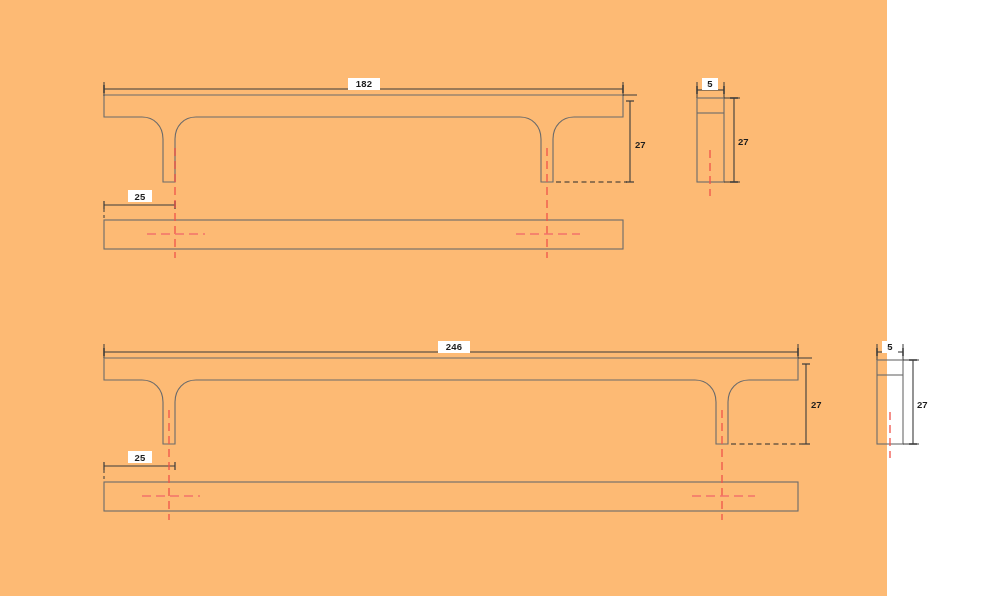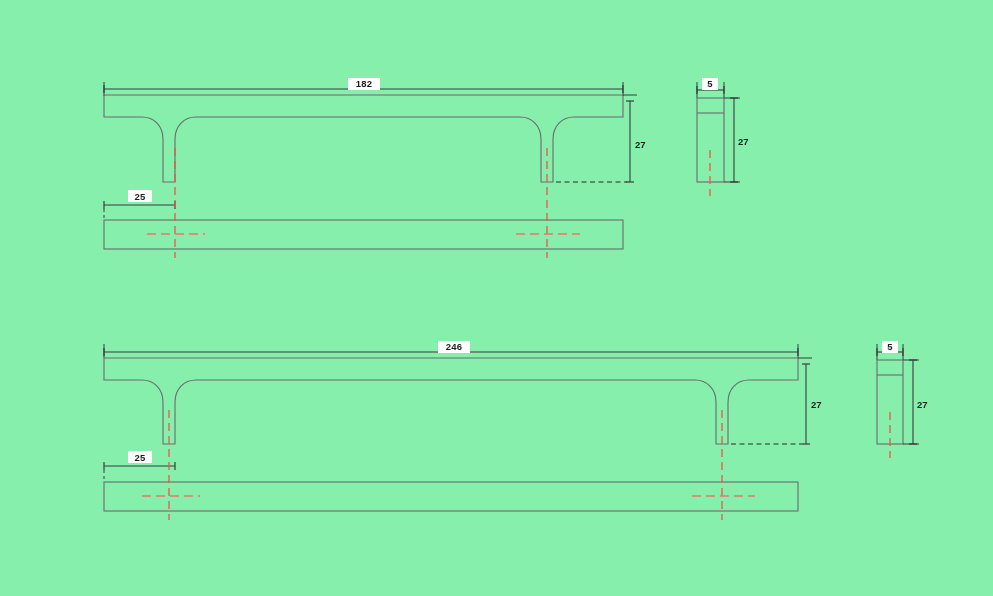--- a/index.html
+++ b/index.html
@@ -12,23 +12,23 @@
     width: 993px;
     height: 596px;
     font-family: "Liberation Sans", sans-serif;
     overflow: hidden;
     position: relative;
   }
   #drawing-sheet {
     position: absolute;
     top: 0;
     left: 0;
-    width: 993px;
+    width: 887px;
     height: 596px;
-    background: #86efac;
+    background: #fdba74;
     text-align: center;
   }
   svg#cad-canvas {
     display: block;
     width: 993px;
     height: 596px;
   }
   .outline {
     fill: none;
     stroke: #6b6b6b;

